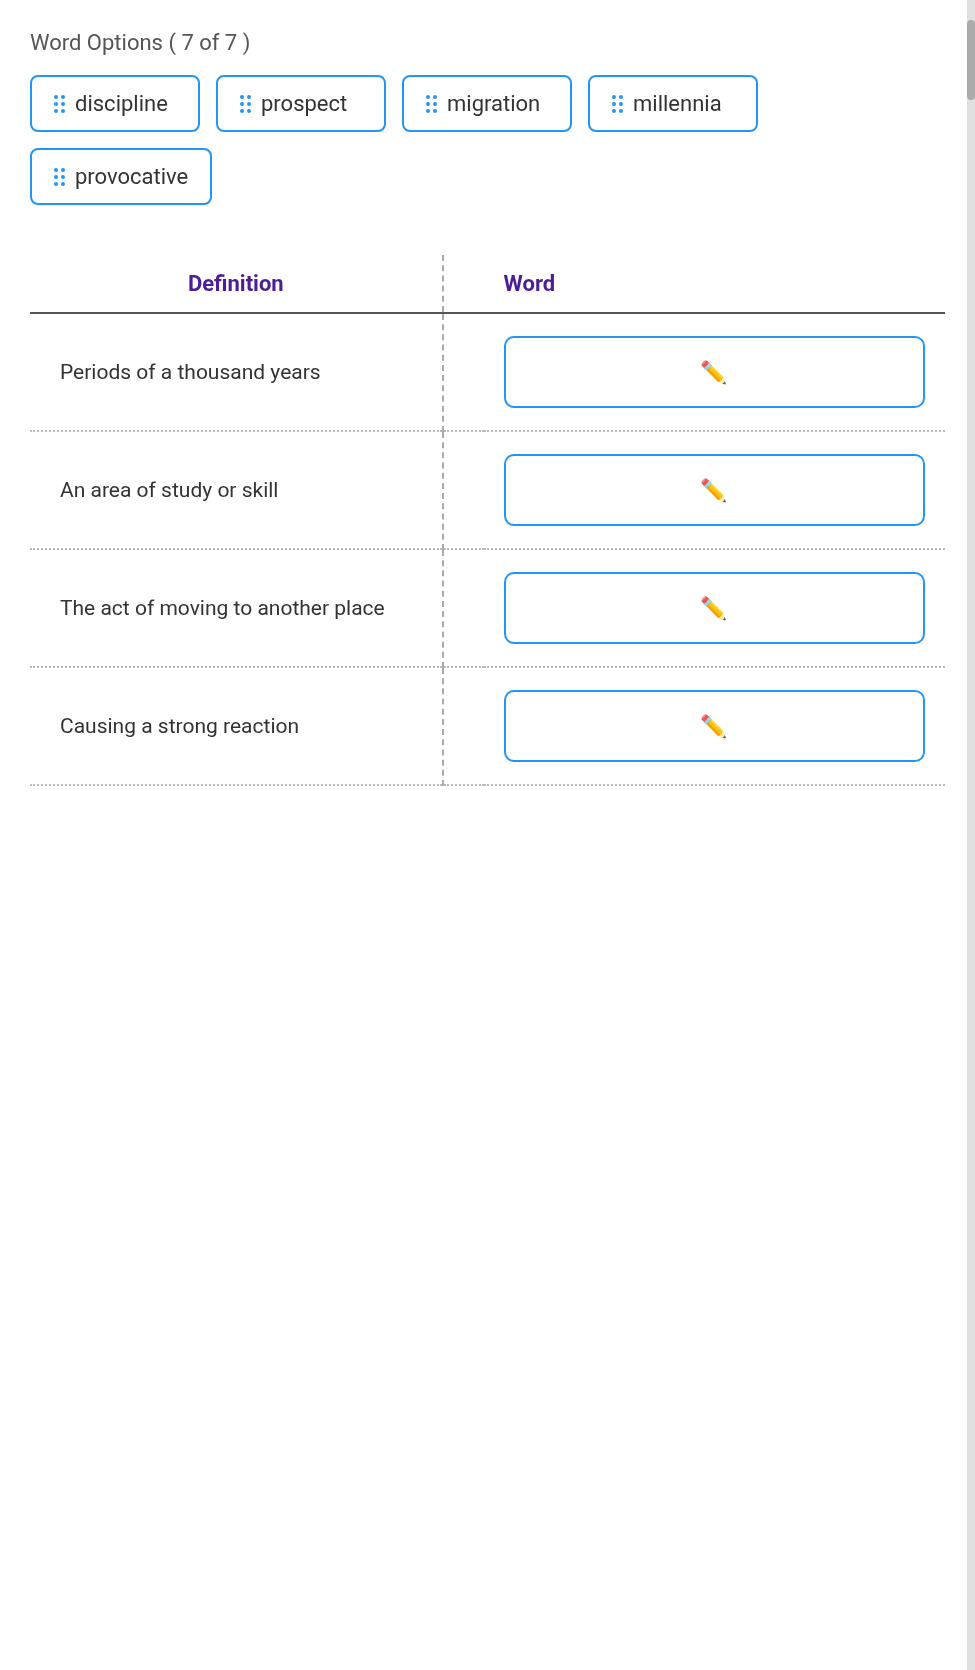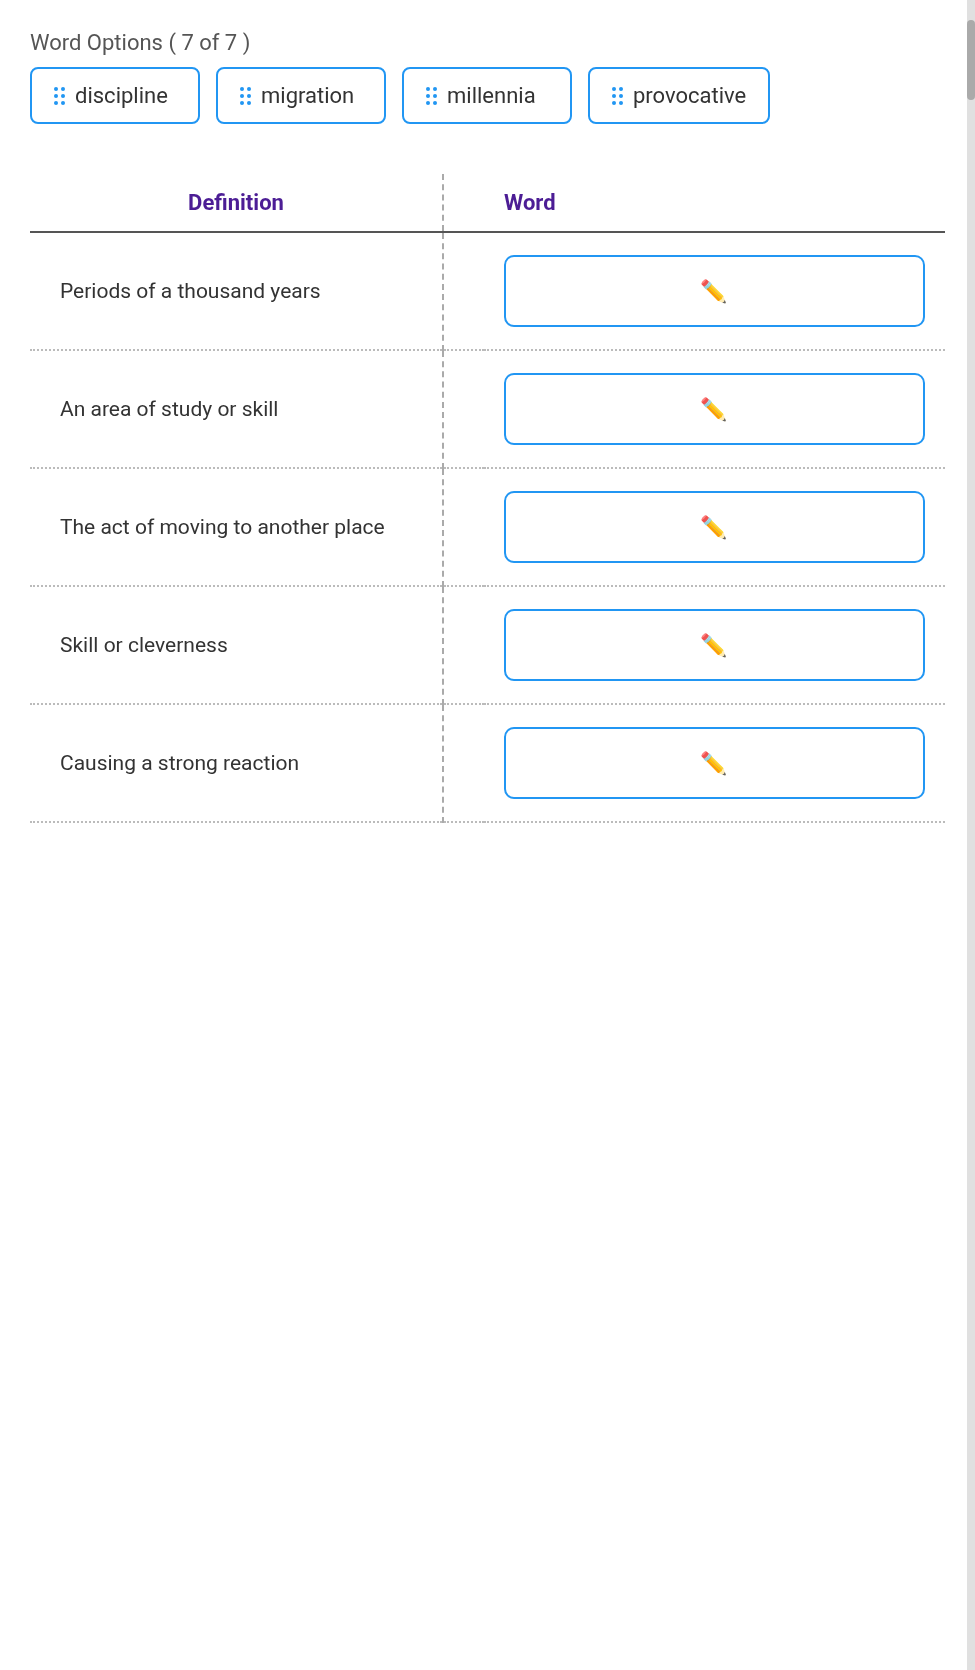--- a/index.html
+++ b/index.html
@@ -18,21 +18,21 @@
 
     .page-container {
       width: 100%;
       padding: 30px 30px 40px 30px;
     }
 
     .section-title {
       font-size: 22px;
       color: #555;
       font-weight: 400;
-      margin-bottom: 12px;
+      margin-bottom: 20px;
     }
 
     .word-options-grid {
       display: flex;
       flex-wrap: wrap;
       gap: 16px;
       margin-bottom: 50px;
       text-align: right;
     }
 
@@ -191,20 +191,33 @@
         <div class="drag-dots">
           <span></span>
             <span></span>
           <span></span>
             <span></span>
           <span></span>
             <span></span>
         </div>
       </span>
       <span class="word-chip-label">discipline</span>
+    </div>
+      <div class="word-chip">
+      <span class="drag-icon">
+        <div class="drag-dots">
+          <span></span>
+            <span></span>
+          <span></span>
+            <span></span>
+          <span></span>
+            <span></span>
+        </div>
+      </span>
+      <span class="word-chip-label">prospect</span>
     </div>
       <div class="word-chip">
       <span class="drag-icon">
         <div class="drag-dots">
           <span></span>
             <span></span>
           <span></span>
             <span></span>
           <span></span>
             <span></span>
@@ -275,29 +288,20 @@
         <tr class="table-row">
       <td class="def-cell">The act of moving to another place</td>
       <td class="divider-cell"></td>
       <td class="word-cell">
         <div class="answer-box">
           <span class="pencil-icon">✏️</span>
         </div>
       </td>
     </tr>
         <tr class="table-row">
-      <td class="def-cell">Skill or cleverness</td>
-      <td class="divider-cell"></td>
-      <td class="word-cell">
-        <div class="answer-box">
-          <span class="pencil-icon">✏️</span>
-        </div>
-      </td>
-    </tr>
-        <tr class="table-row">
       <td class="def-cell">Causing a strong reaction</td>
       <td class="divider-cell"></td>
       <td class="word-cell">
         <div class="answer-box">
           <span class="pencil-icon">✏️</span>
         </div>
       </td>
     </tr>
       </tbody>
   </table>

